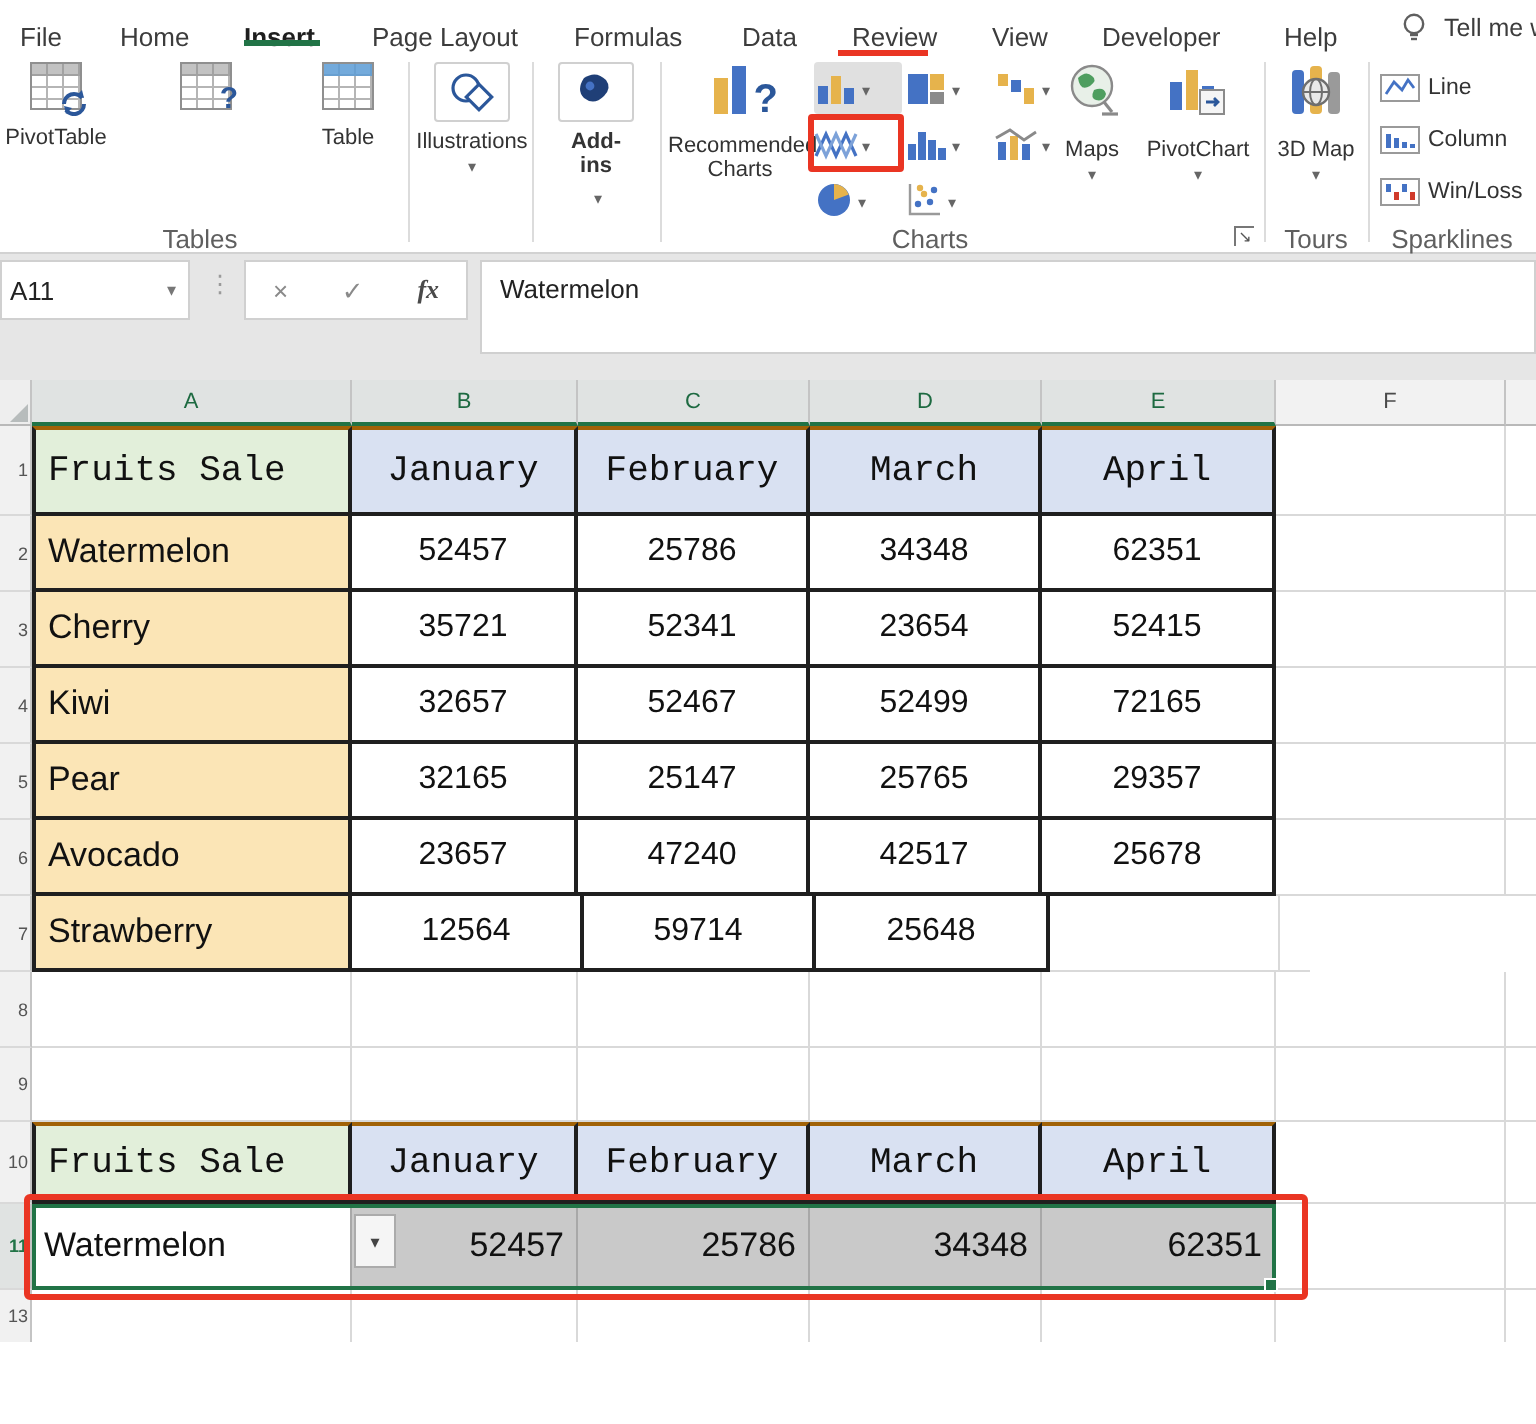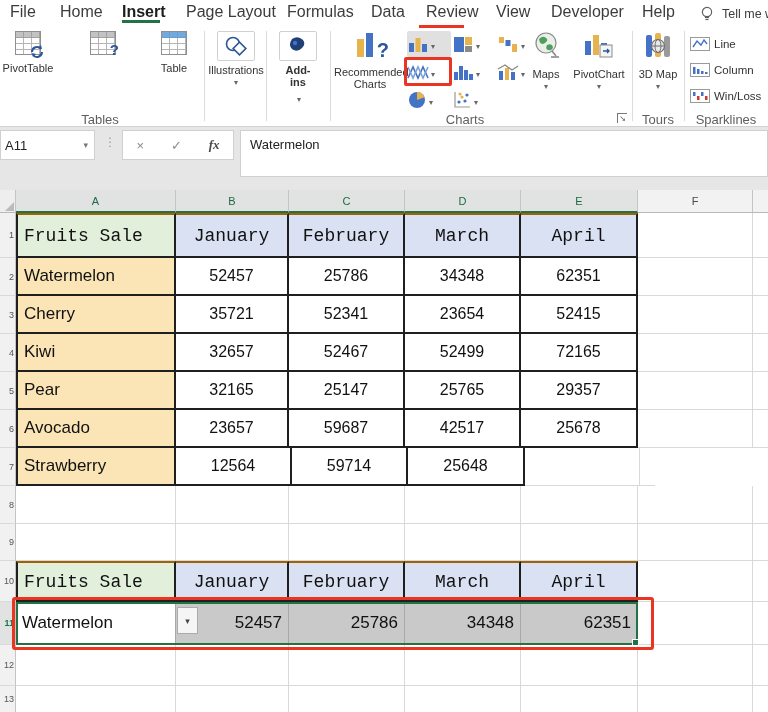--- a/index.html
+++ b/index.html
@@ -2,21 +2,21 @@
 <html><head>
 <meta charset="utf-8">
 <style>
   * { box-sizing: border-box; margin: 0; padding: 0; }
   body { background:#888; font-family:"Liberation Sans", sans-serif; }
   .app { position:relative; width:768px; height:712px; background:#fff; overflow:hidden;
          font-family:"Liberation Sans", sans-serif; }
 
   
   .tabbar { position:absolute; left:0; top:0; width:768px; height:28px; background:#fff; }
-  .tab { position:absolute; top:3px; font-size:16px; color:#3c3c3c; white-space:nowrap; cursor:default; }
+  .tab { position:absolute; top:11px; font-size:13px; color:#3c3c3c; white-space:nowrap; cursor:default; }
   .tab.active { color:#1e1e1e; font-weight:bold; }
   .underline-green { position:absolute; left:122px; top:20px; width:38px; height:3px; background:#217346; }
   .underline-red   { position:absolute; left:419px; top:25px; width:45px; height:3.5px; background:#ea3523; }
   .bulb { position:absolute; left:700px; top:6px; }
   .tellme { position:absolute; left:722px; top:7px; font-size:12.5px; color:#3c3c3c; white-space:nowrap; }
 
   
   .ribbon { position:absolute; left:0; top:28px; width:768px; height:99px; background:#fff;
             border-bottom:1px solid #d2d2d2; }
   .gsep { position:absolute; top:3px; height:90px; width:1px; background:#dcdcdc; }
@@ -422,21 +422,21 @@
       <div class="cell tc cC num">25147</div>
       <div class="cell tc cD num">25765</div>
       <div class="cell tc cE num">29357</div>
       <div class="cell cF"></div>
         <div class="cell cG"></div>
     </div>
     <div class="row" style="height:38px">
       <div class="rh">6</div>
       <div class="cell tc tl cA f-yellow fruit">Avocado</div>
       <div class="cell tc cB num">23657</div>
-      <div class="cell tc cC num">59687</div>
+      <div class="cell tc cC num">47240</div>
       <div class="cell tc cD num">42517</div>
       <div class="cell tc cE num">25678</div>
       <div class="cell cF"></div>
         <div class="cell cG"></div>
     </div>
     <div class="row" style="height:38px">
       <div class="rh">7</div>
       <div class="cell tc tl cA f-yellow fruit">Strawberry</div>
       <div class="cell tc cC num">12564</div>
       <div class="cell tc cD num">59714</div>
@@ -481,30 +481,20 @@
       <div class="rh sel">11</div>
       <div class="cell selA cA">Watermelon</div>
       <div class="cell selc cB">52457</div>
       <div class="cell selc cC">25786</div>
       <div class="cell selc cD">34348</div>
       <div class="cell selc cE">62351</div>
       <div class="cell cF"></div>
         <div class="cell cG"></div>
     </div>
 
-    <div class="row" style="height:41px">
-      <div class="rh">12</div>
-      <div class="cell cA"></div>
-        <div class="cell cB"></div>
-        <div class="cell cC"></div>
-        <div class="cell cD"></div>
-        <div class="cell cE"></div>
-        <div class="cell cF"></div>
-        <div class="cell cG"></div>
-    </div>
     <div class="row" style="height:26px">
       <div class="rh" style="border-bottom:none">13</div>
       <div class="cell cA" style="border-bottom:none"></div>
         <div class="cell cB" style="border-bottom:none"></div>
         <div class="cell cC" style="border-bottom:none"></div>
         <div class="cell cD" style="border-bottom:none"></div>
         <div class="cell cE" style="border-bottom:none"></div>
         <div class="cell cF" style="border-bottom:none"></div>
         <div class="cell cG" style="border-bottom:none"></div>
     </div>

